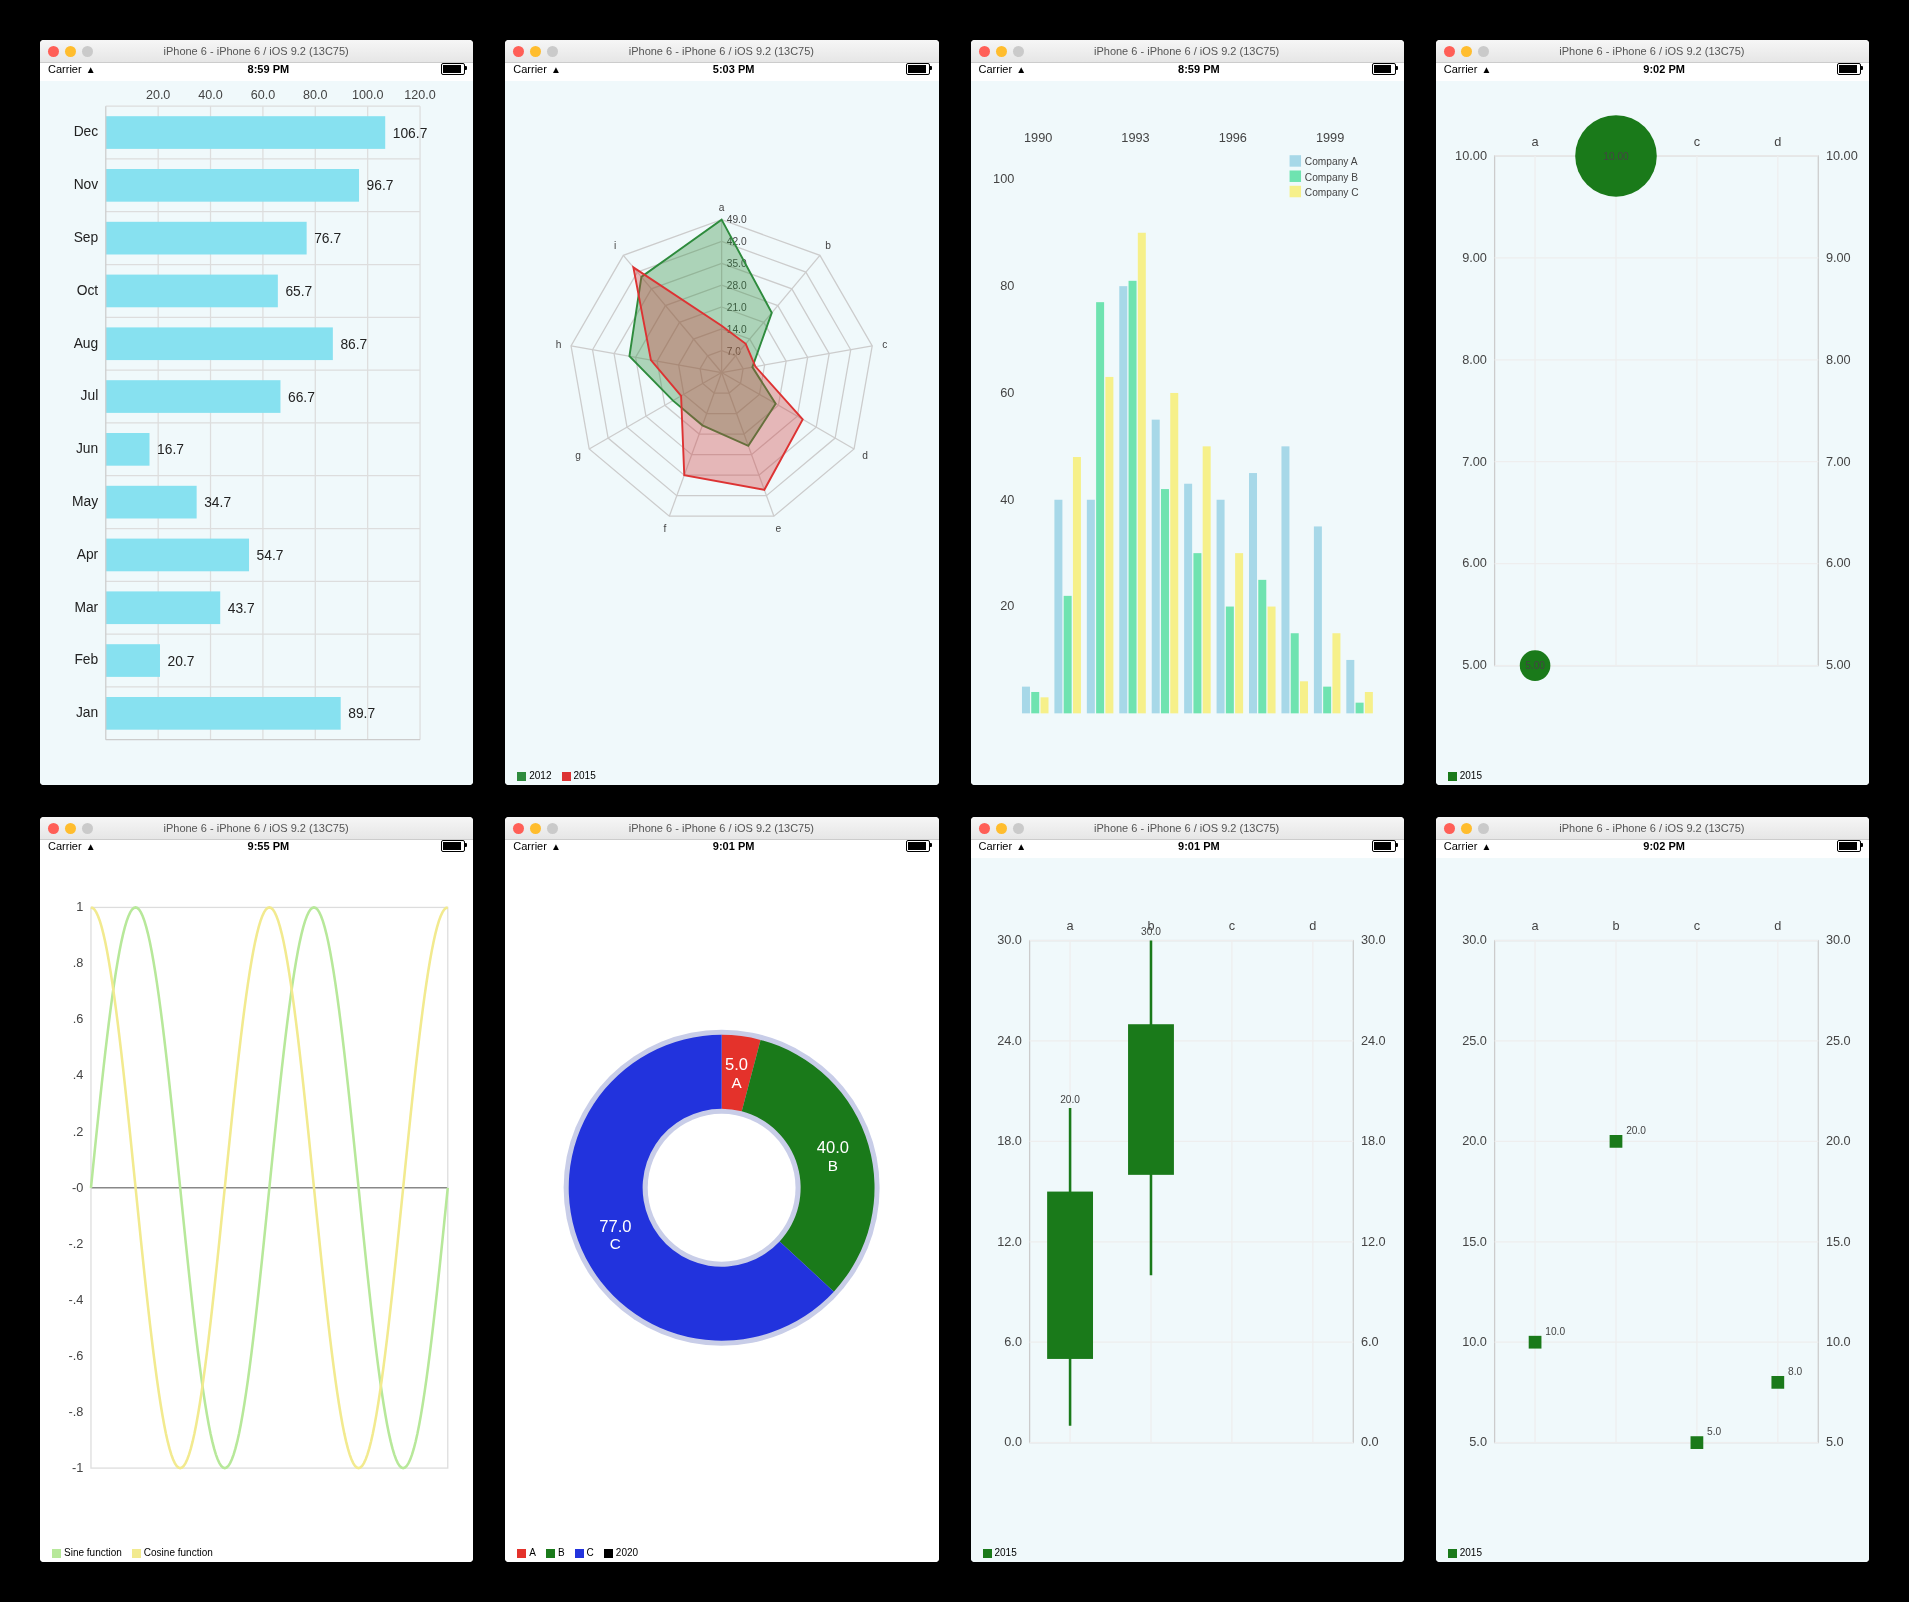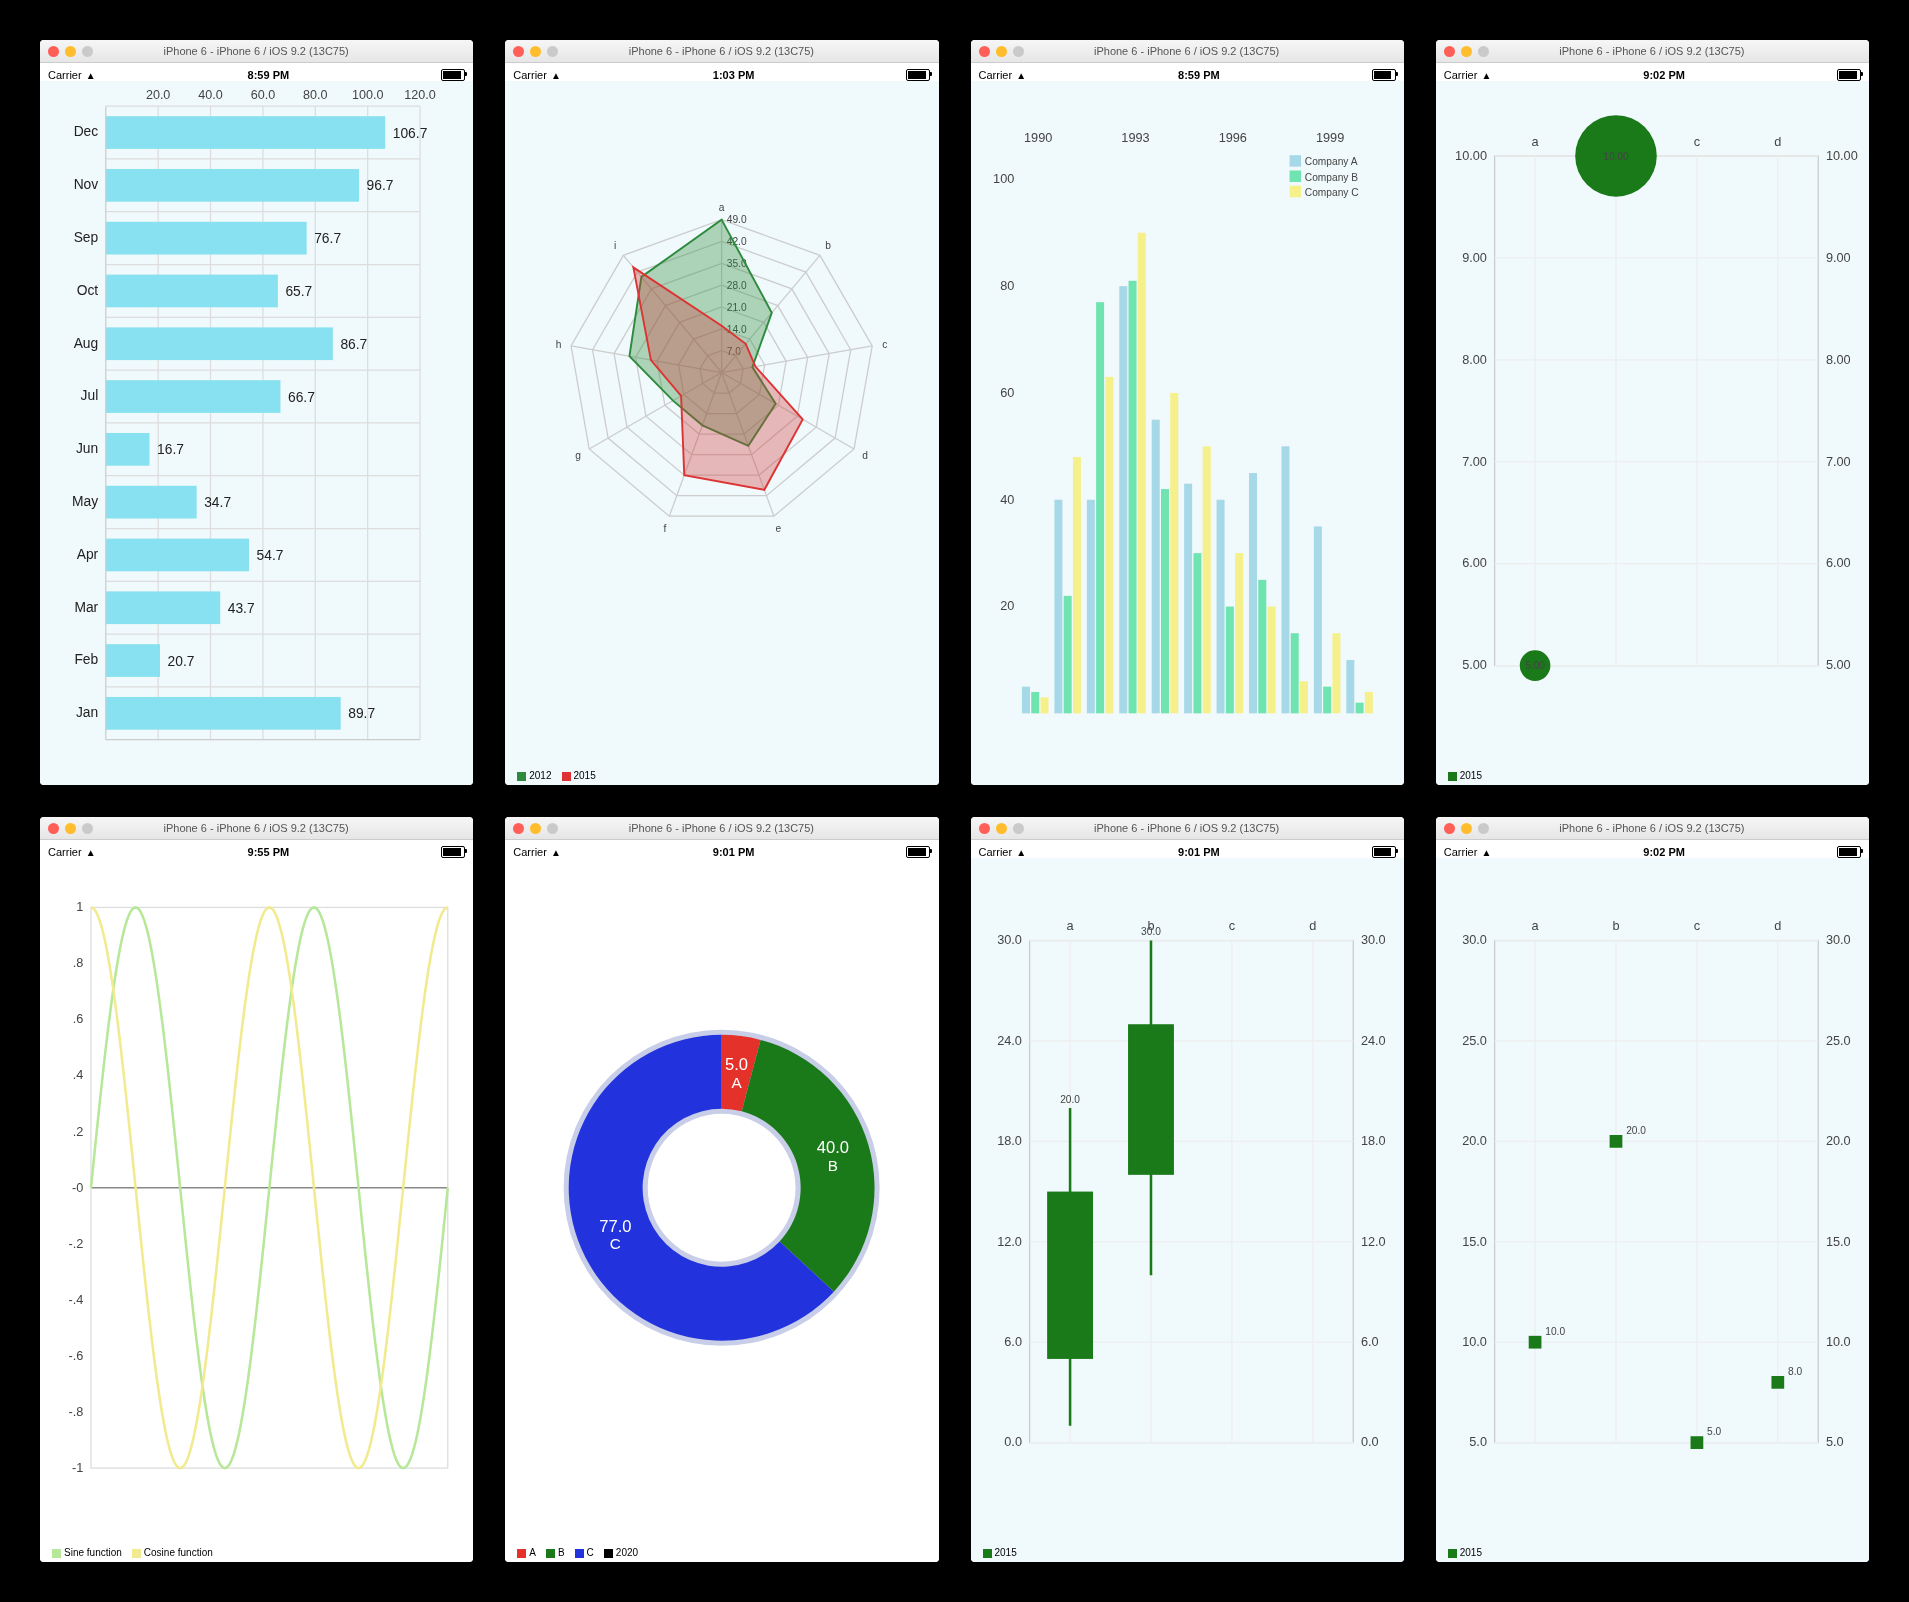--- a/index.html
+++ b/index.html
@@ -3,21 +3,21 @@
 <meta charset="utf-8">
 <style>
   html,body{margin:0;padding:0;background:#000;font-family:-apple-system,Helvetica,Arial,sans-serif;}
   .grid{display:grid;grid-template-columns:repeat(4,1fr);grid-template-rows:repeat(2,1fr);gap:32px;padding:40px;width:1909px;height:1602px;box-sizing:border-box;}
   .sim{background:#fff;display:flex;flex-direction:column;border-radius:4px;overflow:hidden;box-shadow:0 4px 20px rgba(0,0,0,.5);}
   .titlebar{height:22px;background:linear-gradient(#f6f6f6,#e6e6e6);display:flex;align-items:center;font-size:11px;color:#555;position:relative;border-bottom:1px solid #ccc;}
   .dots{display:flex;gap:6px;padding-left:8px;}
   .dot{width:11px;height:11px;border-radius:50%;}
   .d1{background:#ff5f57;} .d2{background:#ffbd2e;} .d3{background:#cacaca;}
   .tbt{flex:1;text-align:center;}
-  .statusbar{height:18px;display:flex;align-items:flex-end;justify-content:space-between;padding:0 8px;font-size:11px;font-weight:600;}
+  .statusbar{height:18px;display:flex;align-items:flex-start;justify-content:space-between;padding:0 8px;font-size:11px;font-weight:600;}
   .carrier{font-weight:400;display:flex;align-items:center;gap:4px;}
   .wifi{font-size:10px;}
   .battery{width:22px;height:10px;border:1px solid #000;border-radius:2px;position:relative;}
   .battery::after{content:"";position:absolute;right:-3px;top:2px;width:2px;height:4px;background:#000;border-radius:0 1px 1px 0;}
   .battery::before{content:"";position:absolute;left:1px;top:1px;bottom:1px;width:80%;background:#000;}
   .screen{flex:1;position:relative;overflow:hidden;}
   svg{display:block;}
   .legend{font-size:10px;display:flex;gap:10px;align-items:center;padding:4px 12px;}
   .legend .sw{width:9px;height:9px;display:inline-block;margin-right:3px;vertical-align:middle;}
   .axis-text{font-size:10px;fill:#444;}
@@ -121,21 +121,21 @@
       <span class="dot d3"></span>
     </div>
     <span class="tbt">iPhone 6 - iPhone 6 / iOS 9.2 (13C75)</span>
     <span style="width:54px"></span>
   </div>
   <div class="statusbar">
     <span class="carrier">
           <span>Carrier</span>
           <span class="wifi">▲</span>
         </span>
-    <span>1:03 PM</span>
+    <span>5:03 PM</span>
     <span class="battery"></span>
   </div>
       <div class="screen" style="background:#f0f9fb;display:flex;flex-direction:column">
         <div style="flex:1">
           <svg viewBox="0 0 340 480" width="100%" height="100%">
             <polygon points="170,182.85714285714286 181.01921616605495,186.86780954653182 186.88241862306643,197.02317409713834 184.8461497791618,208.57142857142856 175.86320245701145,216.10901635632985 164.13679754298855,216.10901635632985 155.1538502208382,208.57142857142858 153.11758137693357,197.02317409713834 158.98078383394503,186.86780954653182 " fill="none" stroke="#ccc"></polygon>
             <text class="tiny" x="174" y="185.85714285714286">7.0</text>
             <polygon points="170,165.71428571428572 192.03843233210992,173.7356190930636 203.76483724613286,194.04634819427667 199.6922995583236,217.14285714285714 181.72640491402294,232.21803271265972 158.27359508597706,232.21803271265972 140.3077004416764,217.14285714285717 136.23516275386714,194.04634819427667 147.96156766789008,173.7356190930636 " fill="none" stroke="#ccc"></polygon>
             <text class="tiny" x="174" y="168.71428571428572">14.0</text>
             <polygon points="170,148.57142857142858 203.0576484981649,160.60342863959542 220.64725586919926,191.069522291415 214.53844933748542,225.7142857142857 187.5896073710344,248.32704906898957 152.4103926289656,248.32704906898957 125.4615506625146,225.71428571428572 119.35274413080073,191.06952229141504 136.9423515018351,160.60342863959542 " fill="none" stroke="#ccc"></polygon>

